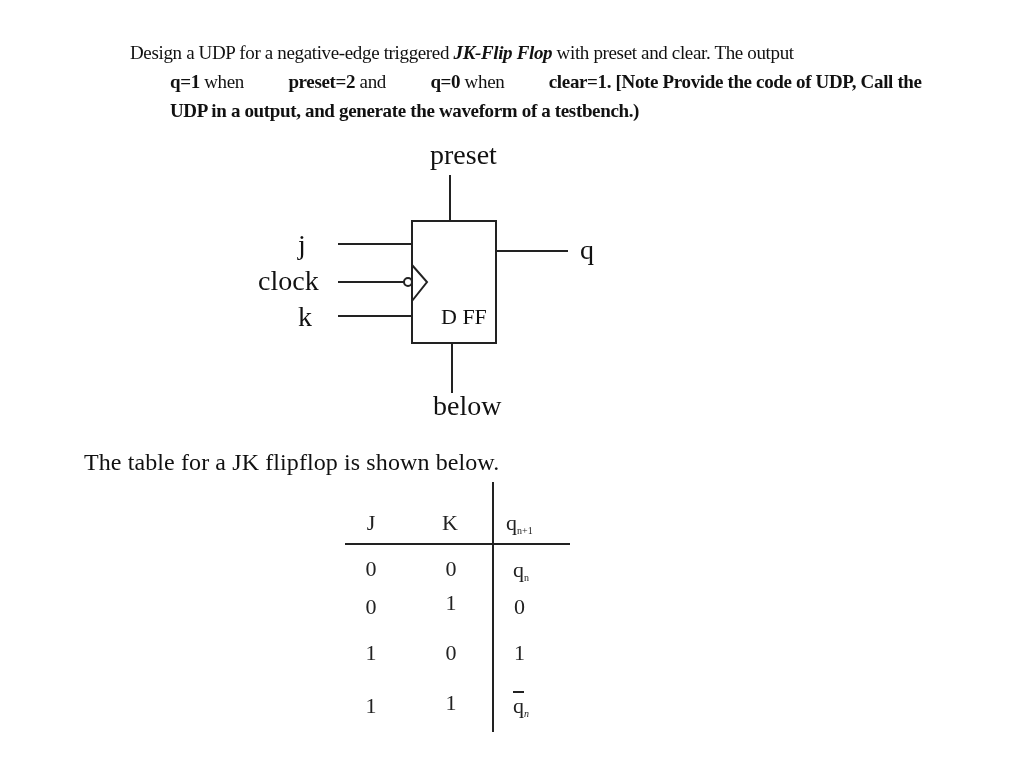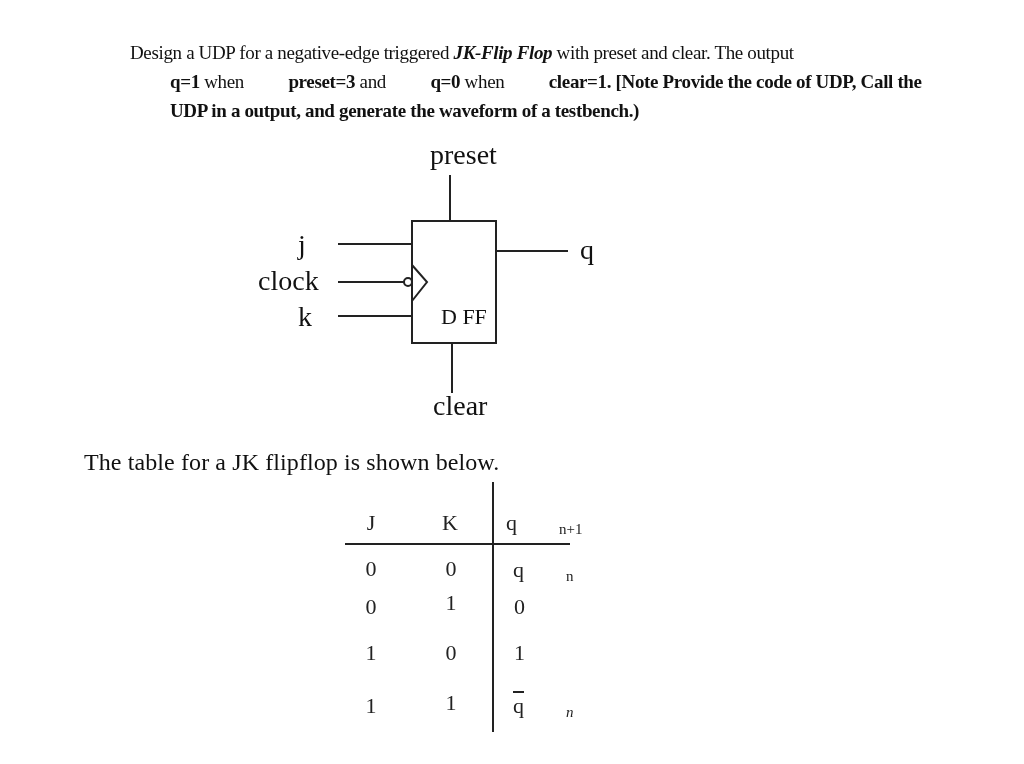--- a/index.html
+++ b/index.html
@@ -12,48 +12,48 @@
     .question b { font-weight: bold; margin-left: 40px; }
     .question .bi { font-weight: bold; font-style: italic; }
     .lbl { position: absolute; font-family: "Liberation Serif", serif; font-size: 28px; color: #111; }
     svg { position: absolute; left: 0; top: 0; }
     .caption {
       position: absolute; left: 84px; top: 449px;
       font-family: Liberation Serif, serif; font-size: 24px; color: #111; letter-spacing: 0.1px;
     }
     .cell { position: absolute; font-family: "Liberation Serif", serif; font-size: 22px; color: #222; text-align: center; width: 40px; }
     .qcell { position: absolute; font-family: "Liberation Serif", serif; font-size: 22px; color: #222; }
-    .sub { font-size: 15px; vertical-align: -4px; padding-left: 42px; }
+    .sub { font-size: 10px; vertical-align: -4px; }
     .overline { text-decoration: overline; }
   </style>
 </head>
 <body>
 
 <div class="question">
   <div><span>Design a UDP for a negative-edge triggered </span><span class="bi">JK-Flip Flop</span><span> with preset and clear. The output</span></div>
-  <div><b>q=1</b><span> when </span><b>preset=3</b><span> and </span><b>q=0</b><span> when </span><b>clear=1. [Note Provide the code of UDP, Call the</b></div>
+  <div><b>q=1</b><span> when </span><b>preset=2</b><span> and </span><b>q=0</b><span> when </span><b>clear=1. [Note Provide the code of UDP, Call the</b></div>
   <div><b>UDP in a output, and generate the waveform of a testbench.)</b></div>
 </div>
 
 <svg width="1024" height="764">
   <g stroke="#222" stroke-width="2" fill="none">
     <rect x="412" y="221" width="84" height="122"></rect>
     <line x1="450" y1="175" x2="450" y2="221"></line>
     <line x1="452" y1="343" x2="452" y2="393"></line>
     <line x1="338" y1="244" x2="412" y2="244"></line>
     <line x1="338" y1="282" x2="404" y2="282"></line>
     <line x1="338" y1="316" x2="412" y2="316"></line>
     <line x1="496" y1="251" x2="568" y2="251"></line>
     <circle cx="408" cy="282" r="4"></circle>
     <polyline points="412,265 427,282 412,301"></polyline>
   </g>
 </svg>
 
 <span class="lbl" style="left:430px; top:139px;">preset</span>
-<span class="lbl" style="left:433px; top:390px;">clear</span>
+<span class="lbl" style="left:433px; top:390px;">below</span>
 <span class="lbl" style="left:298px; top:229px;">j</span>
 <span class="lbl" style="left:258px; top:265px;">clock</span>
 <span class="lbl" style="left:298px; top:301px;">k</span>
 <span class="lbl" style="left:580px; top:234px;">q</span>
 <span class="lbl" style="left:441px; top:272px; font-size:22px;margin-top:32px;">D FF</span>
 
 <div class="caption">The table for a JK flipflop is shown below.</div>
 
 <svg width="1024" height="764">
   <g stroke="#222" stroke-width="2">

